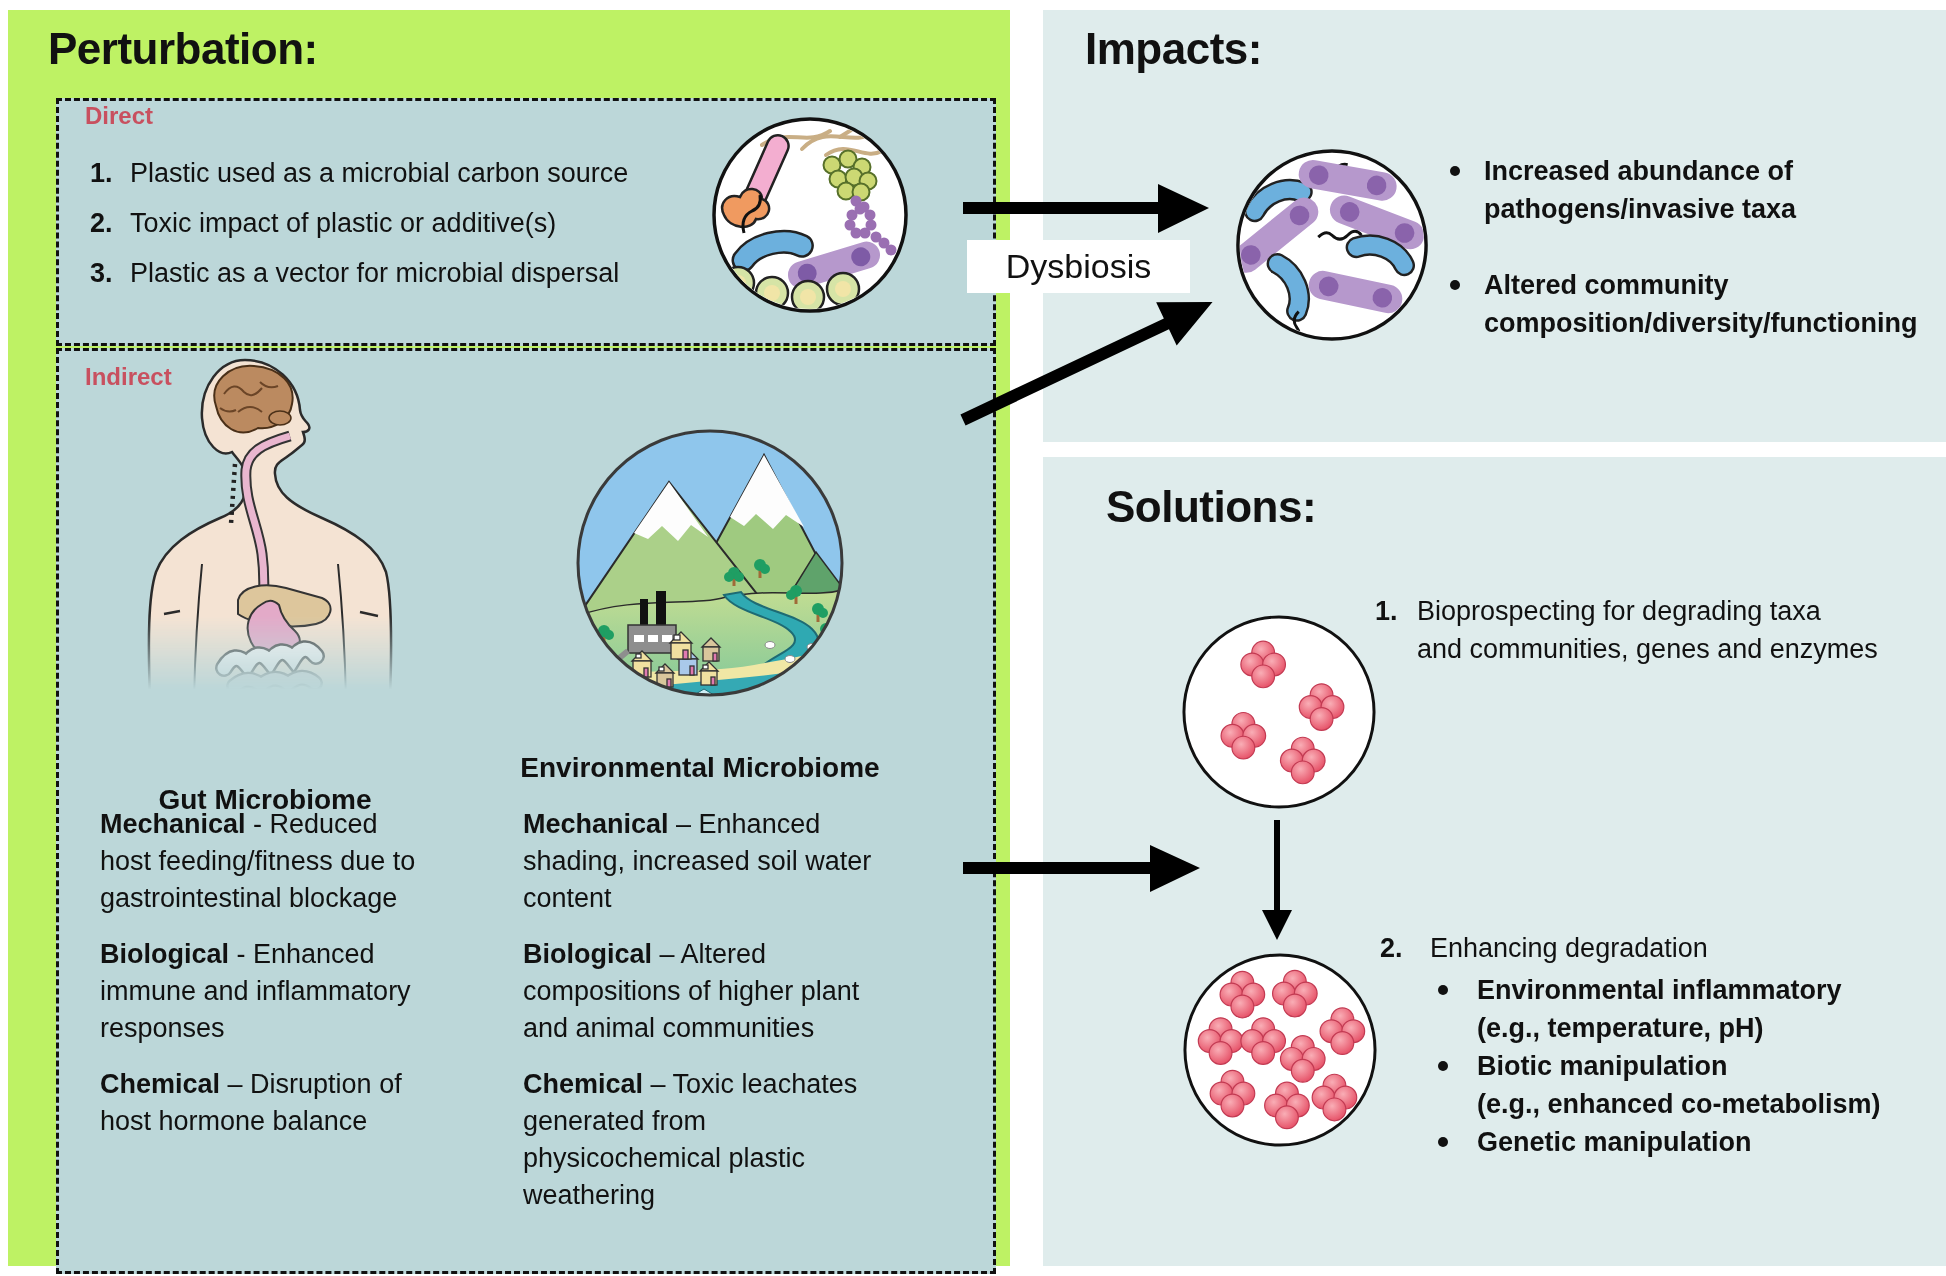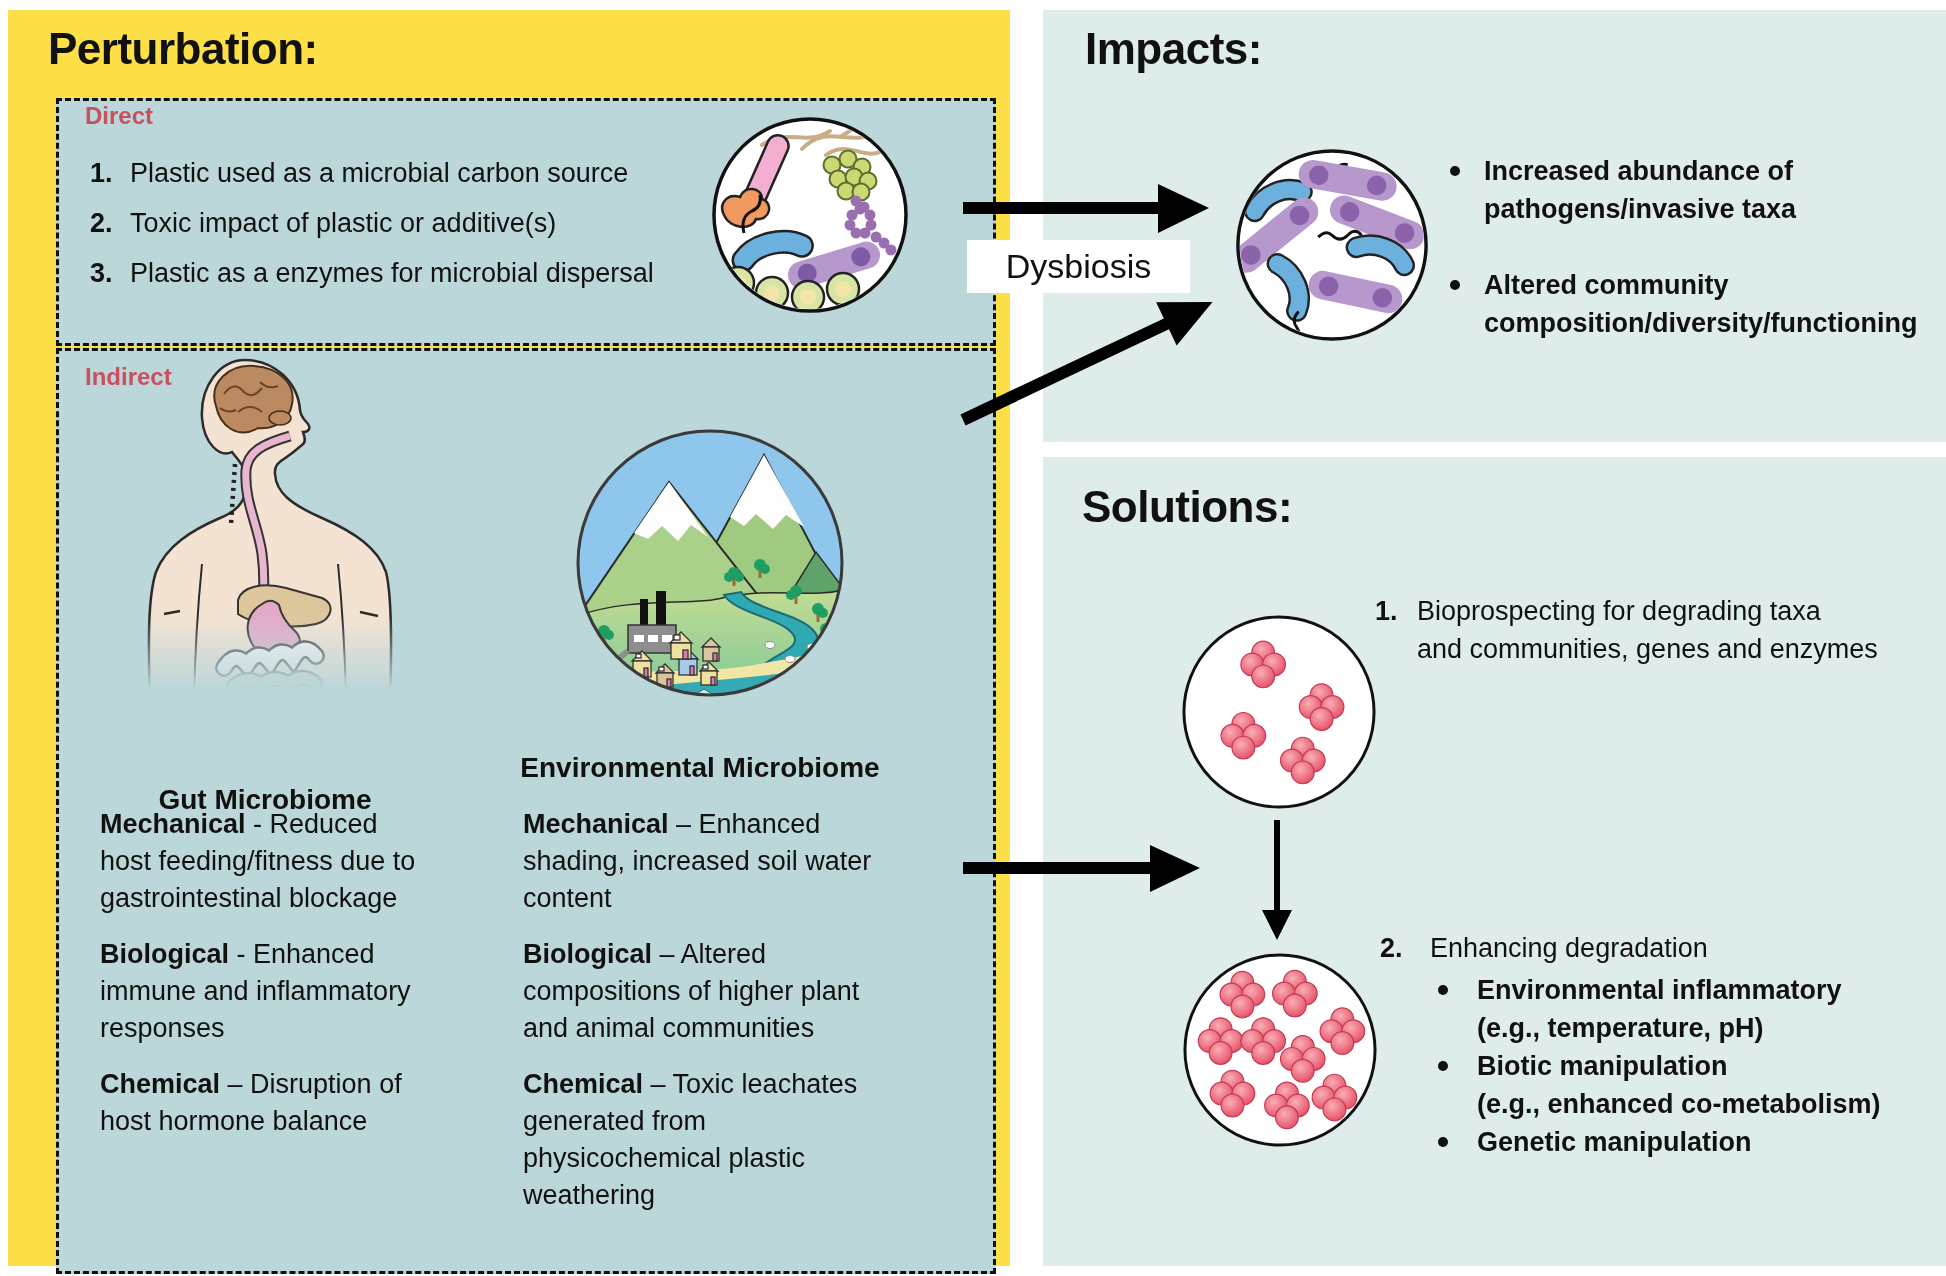--- a/index.html
+++ b/index.html
@@ -1,19 +1,19 @@
 <!DOCTYPE html>
 <html><head>
 <meta charset="utf-8">
 <style>
   html,body{margin:0;padding:0;background:#ffffff;}
   .stage{position:relative;width:1946px;height:1276px;background:#ffffff;overflow:hidden;
          font-family:"Liberation Sans","DejaVu Sans",sans-serif;color:#111;}
   .panel{position:absolute;}
-  .panel-left{left:8px;top:10px;width:1002px;height:1256px;background:#fde047;}
+  .panel-left{left:8px;top:10px;width:1002px;height:1256px;background:#bef264;}
   .panel-impacts{left:1043px;top:10px;width:903px;height:432px;background:#dfecec;}
   .panel-solutions{left:1043px;top:457px;width:903px;height:809px;background:#dfecec;}
   .big-title{position:absolute;font-size:44px;font-weight:bold;letter-spacing:-0.5px;}
   .red-label{position:absolute;font-size:24px;font-weight:bold;color:#c8505f;}
   .dashed-box{position:absolute;background:#bcd7d9;border:3px dashed #111;}
   .box-direct{left:48px;top:88px;width:934px;height:242px;}
   .box-indirect{left:48px;top:338px;width:934px;height:920px;}
   .num-list{position:absolute;left:82px;top:146px;margin:0;padding:0;list-style:none;font-size:27px;}
   .num-list li{display:flex;margin-bottom:16px;line-height:34px;}
   .num-list .num{font-weight:bold;width:40px;flex:0 0 40px;}
@@ -50,21 +50,21 @@
       <li>
         <span class="num">1.</span>
         <span>Plastic used as a microbial carbon source</span>
         </li>
       <li>
         <span class="num">2.</span>
         <span>Toxic impact of plastic or additive(s)</span>
         </li>
       <li>
         <span class="num">3.</span>
-        <span>Plastic as a enzymes for microbial dispersal</span>
+        <span>Plastic as a vector for microbial dispersal</span>
         </li>
     </ul>
 
     <svg style="left:702px;top:105px;" width="200" height="200" viewBox="0 0 200 200">
       <circle cx="100" cy="100" r="96" fill="#ffffff" stroke="#111" stroke-width="3.5"></circle>
       <clipPath id="clipDir">
           <circle cx="100" cy="100" r="94"></circle>
         </clipPath>
       <g clip-path="url(#clipDir)">
         <g stroke="#c9ae85" stroke-width="4" fill="none" stroke-linecap="round">
@@ -365,21 +365,21 @@
   <ul class="bullet-list imp-bullets" style="left:1448px;top:152px;width:480px;">
     <li>Increased abundance of
 pathogens/invasive taxa</li>
     <li>Altered community
 composition/diversity/functioning</li>
   </ul>
 
   <div class="dysbiosis">Dysbiosis</div>
 
   <div class="panel panel-solutions"></div>
-  <div class="big-title" style="left:1082px;top:482px;">Solutions:</div>
+  <div class="big-title" style="left:1106px;top:482px;">Solutions:</div>
 
   <svg style="left:1180px;top:613px;" width="198" height="198" viewBox="0 0 200 200">
     <defs>
       <radialGradient id="gRed" cx="0.4" cy="0.35" r="0.75">
         <stop offset="0" stop-color="#f9aeb6"></stop>
           <stop offset="1" stop-color="#e4465e"></stop>
       </radialGradient>
       <g id="tetrad">
         <circle cx="0" cy="-11" r="11.5" fill="url(#gRed)" stroke="#c23a52" stroke-width="1.2"></circle>
         <circle cx="-11" cy="1" r="11.5" fill="url(#gRed)" stroke="#c23a52" stroke-width="1.2"></circle>

